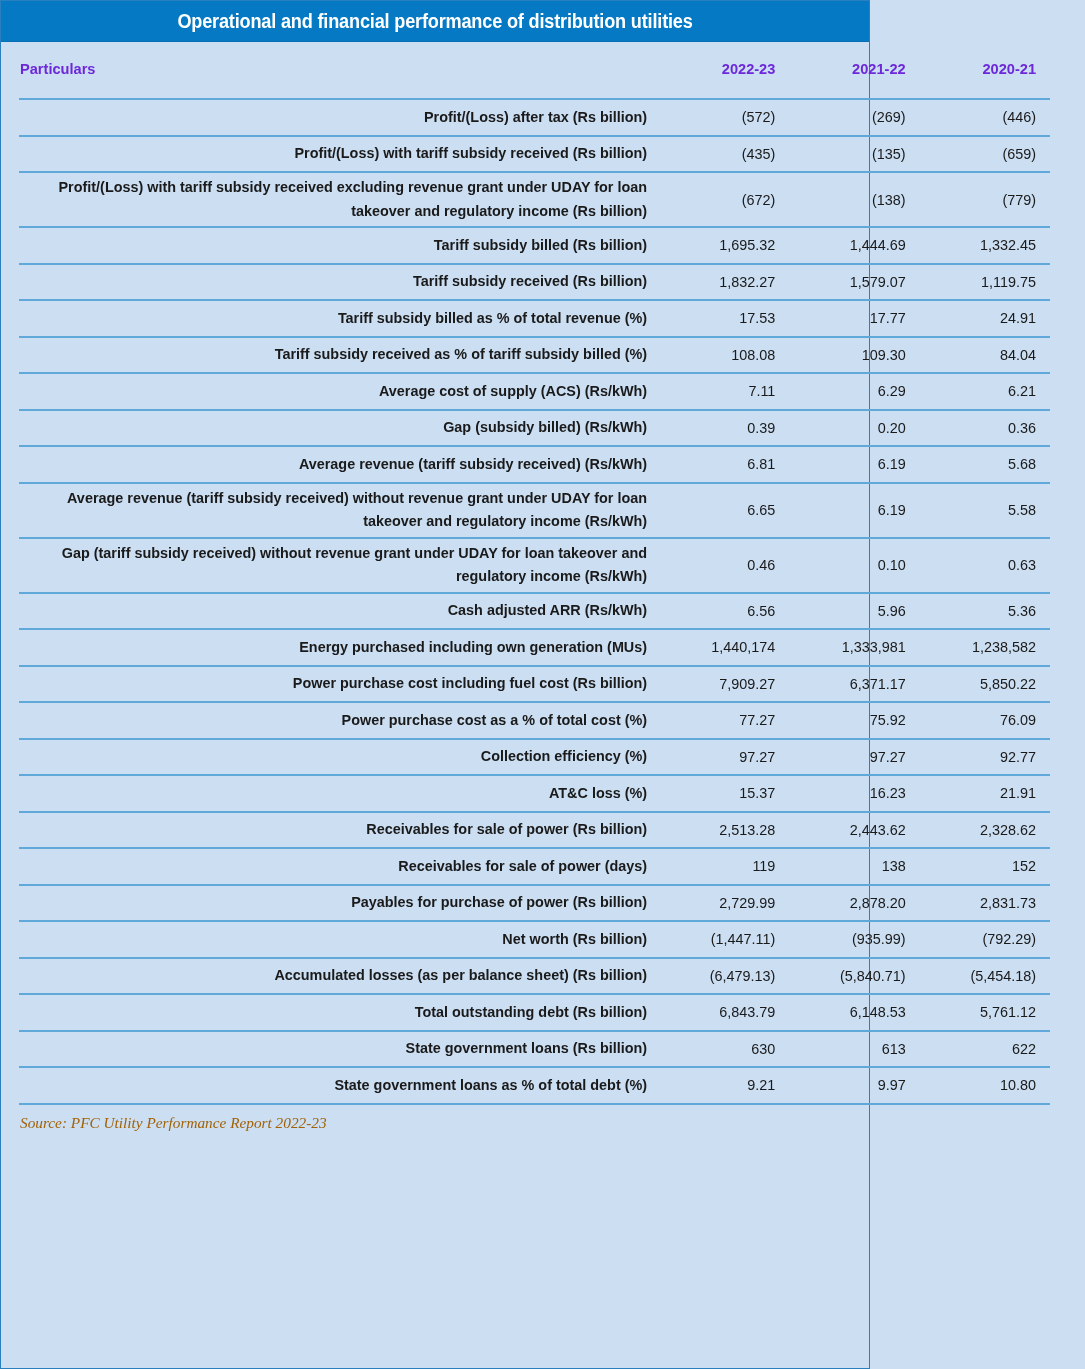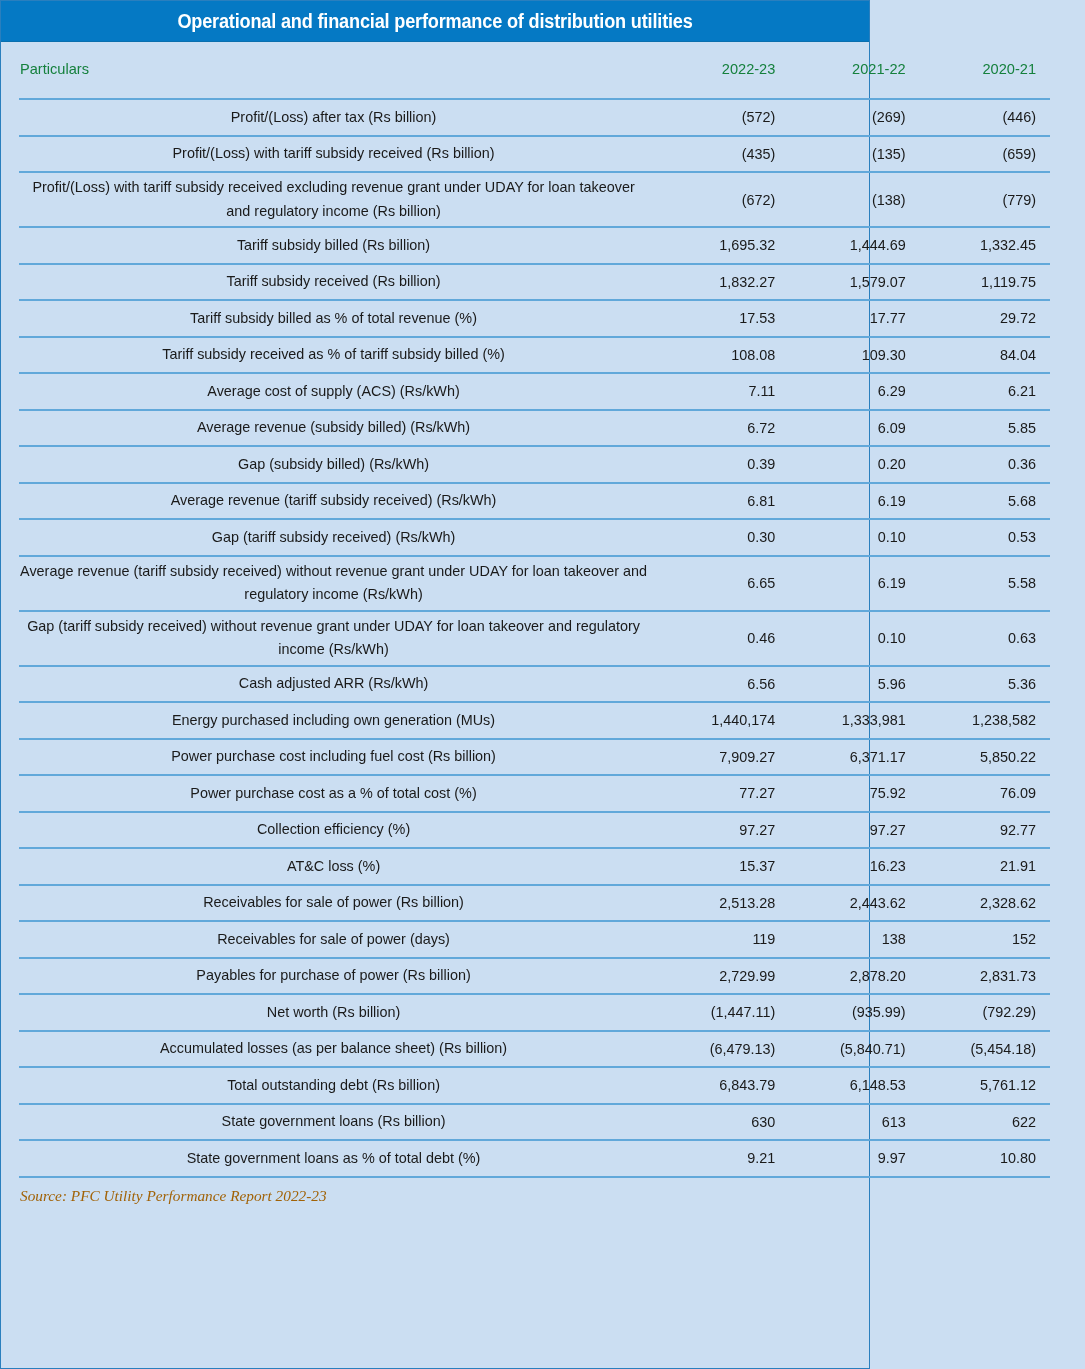--- a/index.html
+++ b/index.html
@@ -53,44 +53,45 @@
   table.perf col.c-part { width: 640px; }
   table.perf col.c-yr   { width: 130.3px; }
   table.perf th, table.perf td {
     border-bottom: 2px solid #61a8da;
     vertical-align: middle;
     padding: 0;
   }
   table.perf thead th {
     height: 57px;
     font-size: 14.6px;
-    font-weight: normal;
-    color: #15803d;
+    font-weight: bold;
+    color: #6d28d9;
     padding-bottom: 2px;
   }
   table.perf thead th.h-part {
     text-align: left;
     padding-left: 1px;
   }
   table.perf thead th.h-yr {
     text-align: right;
     padding-right: 14px;
     margin-top: 32px;
   }
   table.perf tbody td {
     font-size: 14.4px;
     color: #1a1a1a;
     height: 36.5px;
   }
   table.perf tbody tr.tall td { height: 55px; }
   table.perf tbody td.lbl {
-    text-align: center;
+    text-align: right;
     padding-left: 1px;
     padding-right: 12px;
     line-height: 1.62;
+    font-weight: bold;
   }
   table.perf tbody td.val {
     text-align: right;
     padding-right: 14px;
     white-space: nowrap;
   }
   .source-note {
     font-family: "Liberation Serif", serif;
     font-style: italic;
     font-size: 15.3px;
@@ -151,57 +152,45 @@
           <tr>
             <td class="lbl">Tariff subsidy received (Rs billion)</td>
             <td class="val">1,832.27</td>
             <td class="val">1,579.07</td>
             <td class="val">1,119.75</td>
           </tr>
           <tr>
             <td class="lbl">Tariff subsidy billed as % of total revenue (%)</td>
             <td class="val">17.53</td>
             <td class="val">17.77</td>
-            <td class="val">29.72</td>
+            <td class="val">24.91</td>
           </tr>
           <tr>
             <td class="lbl">Tariff subsidy received as % of tariff subsidy billed (%)</td>
             <td class="val">108.08</td>
             <td class="val">109.30</td>
             <td class="val">84.04</td>
           </tr>
           <tr>
             <td class="lbl">Average cost of supply (ACS) (Rs/kWh)</td>
             <td class="val">7.11</td>
             <td class="val">6.29</td>
             <td class="val">6.21</td>
           </tr>
           <tr>
-            <td class="lbl">Average revenue (subsidy billed) (Rs/kWh)</td>
-            <td class="val">6.72</td>
-            <td class="val">6.09</td>
-            <td class="val">5.85</td>
-          </tr>
-          <tr>
             <td class="lbl">Gap (subsidy billed) (Rs/kWh)</td>
             <td class="val">0.39</td>
             <td class="val">0.20</td>
             <td class="val">0.36</td>
           </tr>
           <tr>
             <td class="lbl">Average revenue (tariff subsidy received) (Rs/kWh)</td>
             <td class="val">6.81</td>
             <td class="val">6.19</td>
             <td class="val">5.68</td>
-          </tr>
-          <tr>
-            <td class="lbl">Gap (tariff subsidy received) (Rs/kWh)</td>
-            <td class="val">0.30</td>
-            <td class="val">0.10</td>
-            <td class="val">0.53</td>
           </tr>
           <tr class="tall">
             <td class="lbl">Average revenue (tariff subsidy received) without revenue grant under UDAY for loan takeover and regulatory income (Rs/kWh)</td>
             <td class="val">6.65</td>
             <td class="val">6.19</td>
             <td class="val">5.58</td>
           </tr>
           <tr class="tall">
             <td class="lbl">Gap (tariff subsidy received) without revenue grant under UDAY for loan takeover and regulatory income (Rs/kWh)</td>
             <td class="val">0.46</td>

